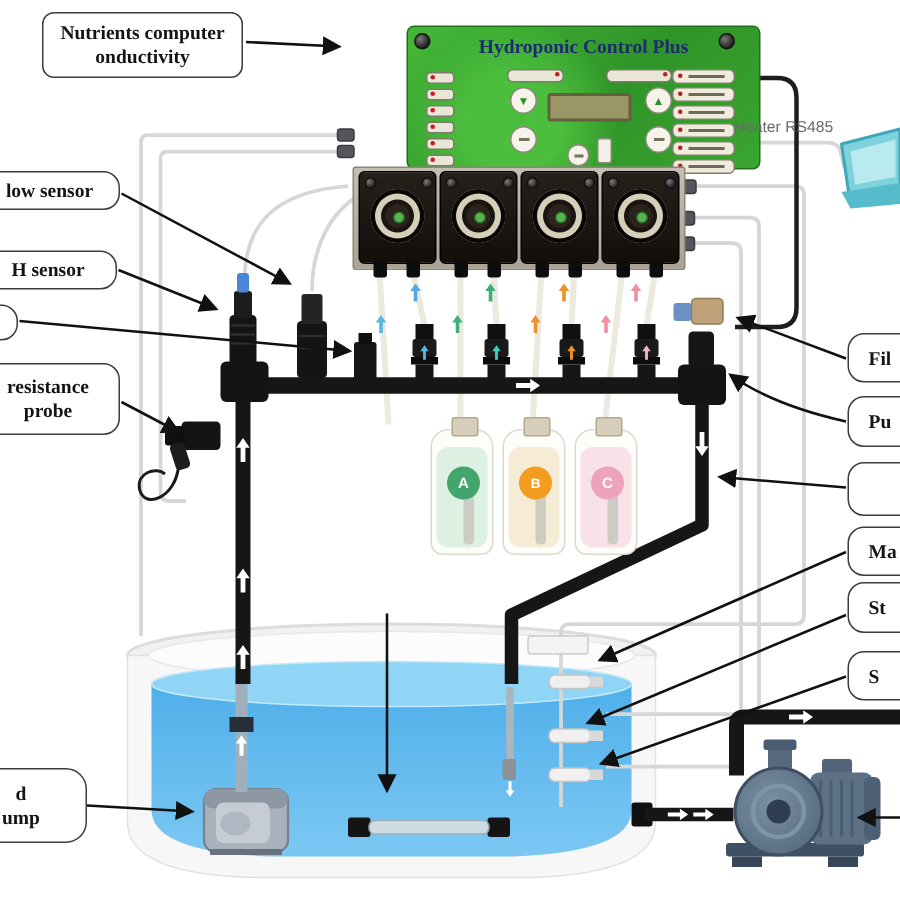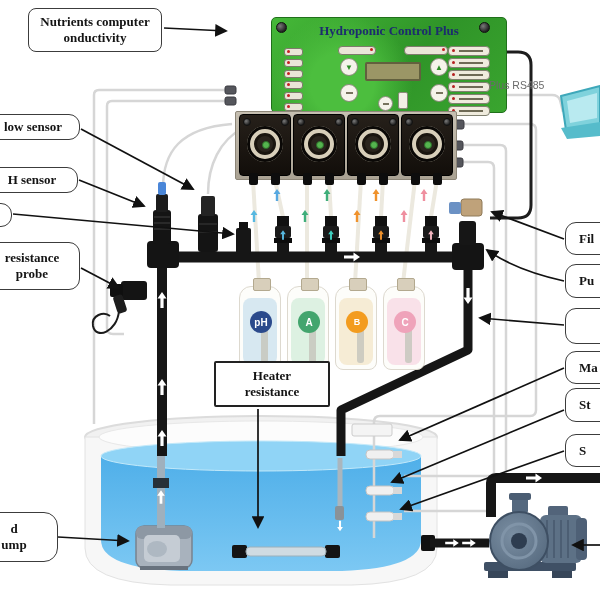--- a/index.html
+++ b/index.html
@@ -396,26 +396,20 @@
     <span class="screw" style="left:3px;top:3px"></span>
         <span class="screw" style="left:41px;top:3px"></span>
     <div class="rotor">
           <span class="rdot"></span>
         </div>
     <span class="nz" style="left:9px"></span>
         <span class="nz" style="left:31px"></span>
   </div>
 </div>
 
-<div class="bottle" style="left:239px">
-  <span class="cap"></span>
-  <span class="liquid lq0"></span>
-      <span class="dip"></span>
-  <span class="badge bg0">pH</span>
-</div>
 <div class="bottle" style="left:287px">
   <span class="cap"></span>
   <span class="liquid lq1"></span>
       <span class="dip"></span>
   <span class="badge bg1">A</span>
 </div>
 <div class="bottle" style="left:335px">
   <span class="cap"></span>
   <span class="liquid lq2"></span>
       <span class="dip"></span>
@@ -442,37 +436,33 @@
   <div></div>
 </div>
 <div class="lbl" style="left:-16px;top:242px;width:96px;height:48px">
   <div>resistance</div>
   <div>probe</div>
 </div>
 <div class="lbl" style="left:-30px;top:512px;width:88px;height:50px;border-radius:14px">
   <div>d</div>
   <div>ump</div>
 </div>
-<div class="lbl sq" style="left:214px;top:361px;width:116px;height:46px">
-  <div>Heater</div>
-  <div>resistance</div>
-</div>
 <div class="lbl rt" style="left:565px;top:222px;width:72px;height:33px">
   <div>Fil</div>
 </div>
 <div class="lbl rt" style="left:565px;top:264px;width:72px;height:34px">
   <div>Pu</div>
 </div>
 <div class="lbl rt" style="left:565px;top:308px;width:72px;height:36px">
   <div></div>
 </div>
 <div class="lbl rt" style="left:565px;top:351px;width:72px;height:33px">
   <div>Ma</div>
 </div>
 <div class="lbl rt" style="left:565px;top:388px;width:72px;height:34px">
   <div>St</div>
 </div>
 <div class="lbl rt" style="left:565px;top:434px;width:72px;height:33px">
   <div>S</div>
 </div>
-<div id="lbl-rs485">Plus RS485</div>
+<div id="lbl-rs485">Heater RS485</div>
 
 </div>
 
 </body></html>

